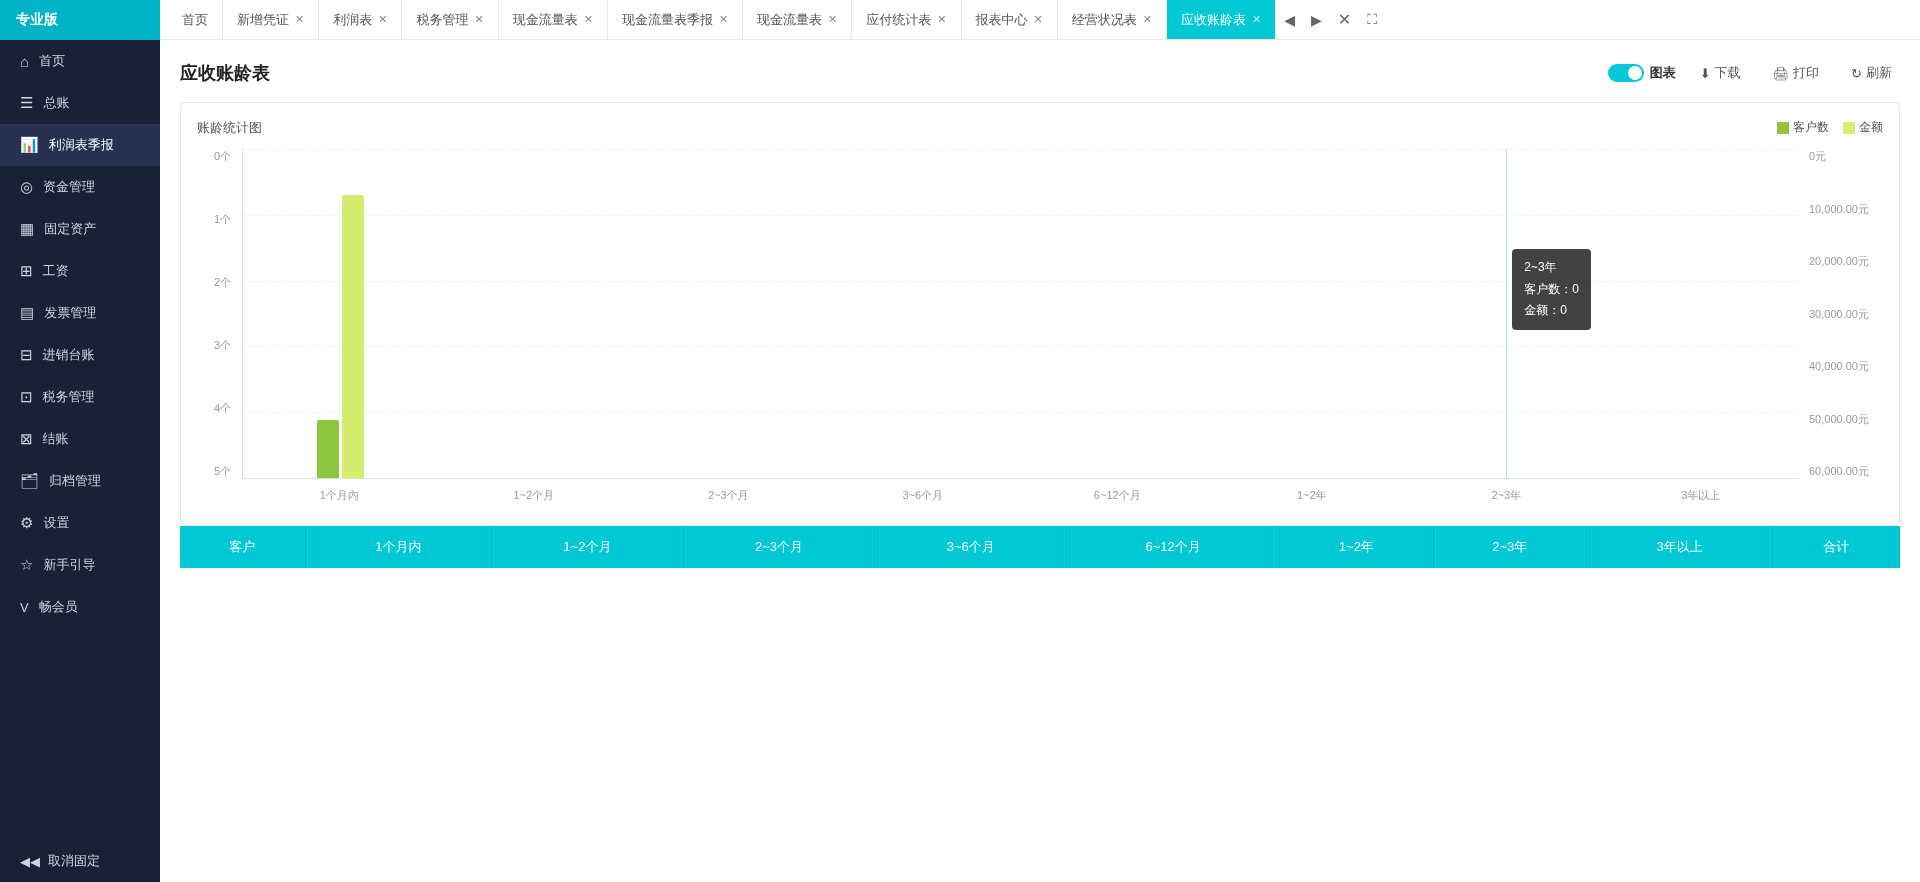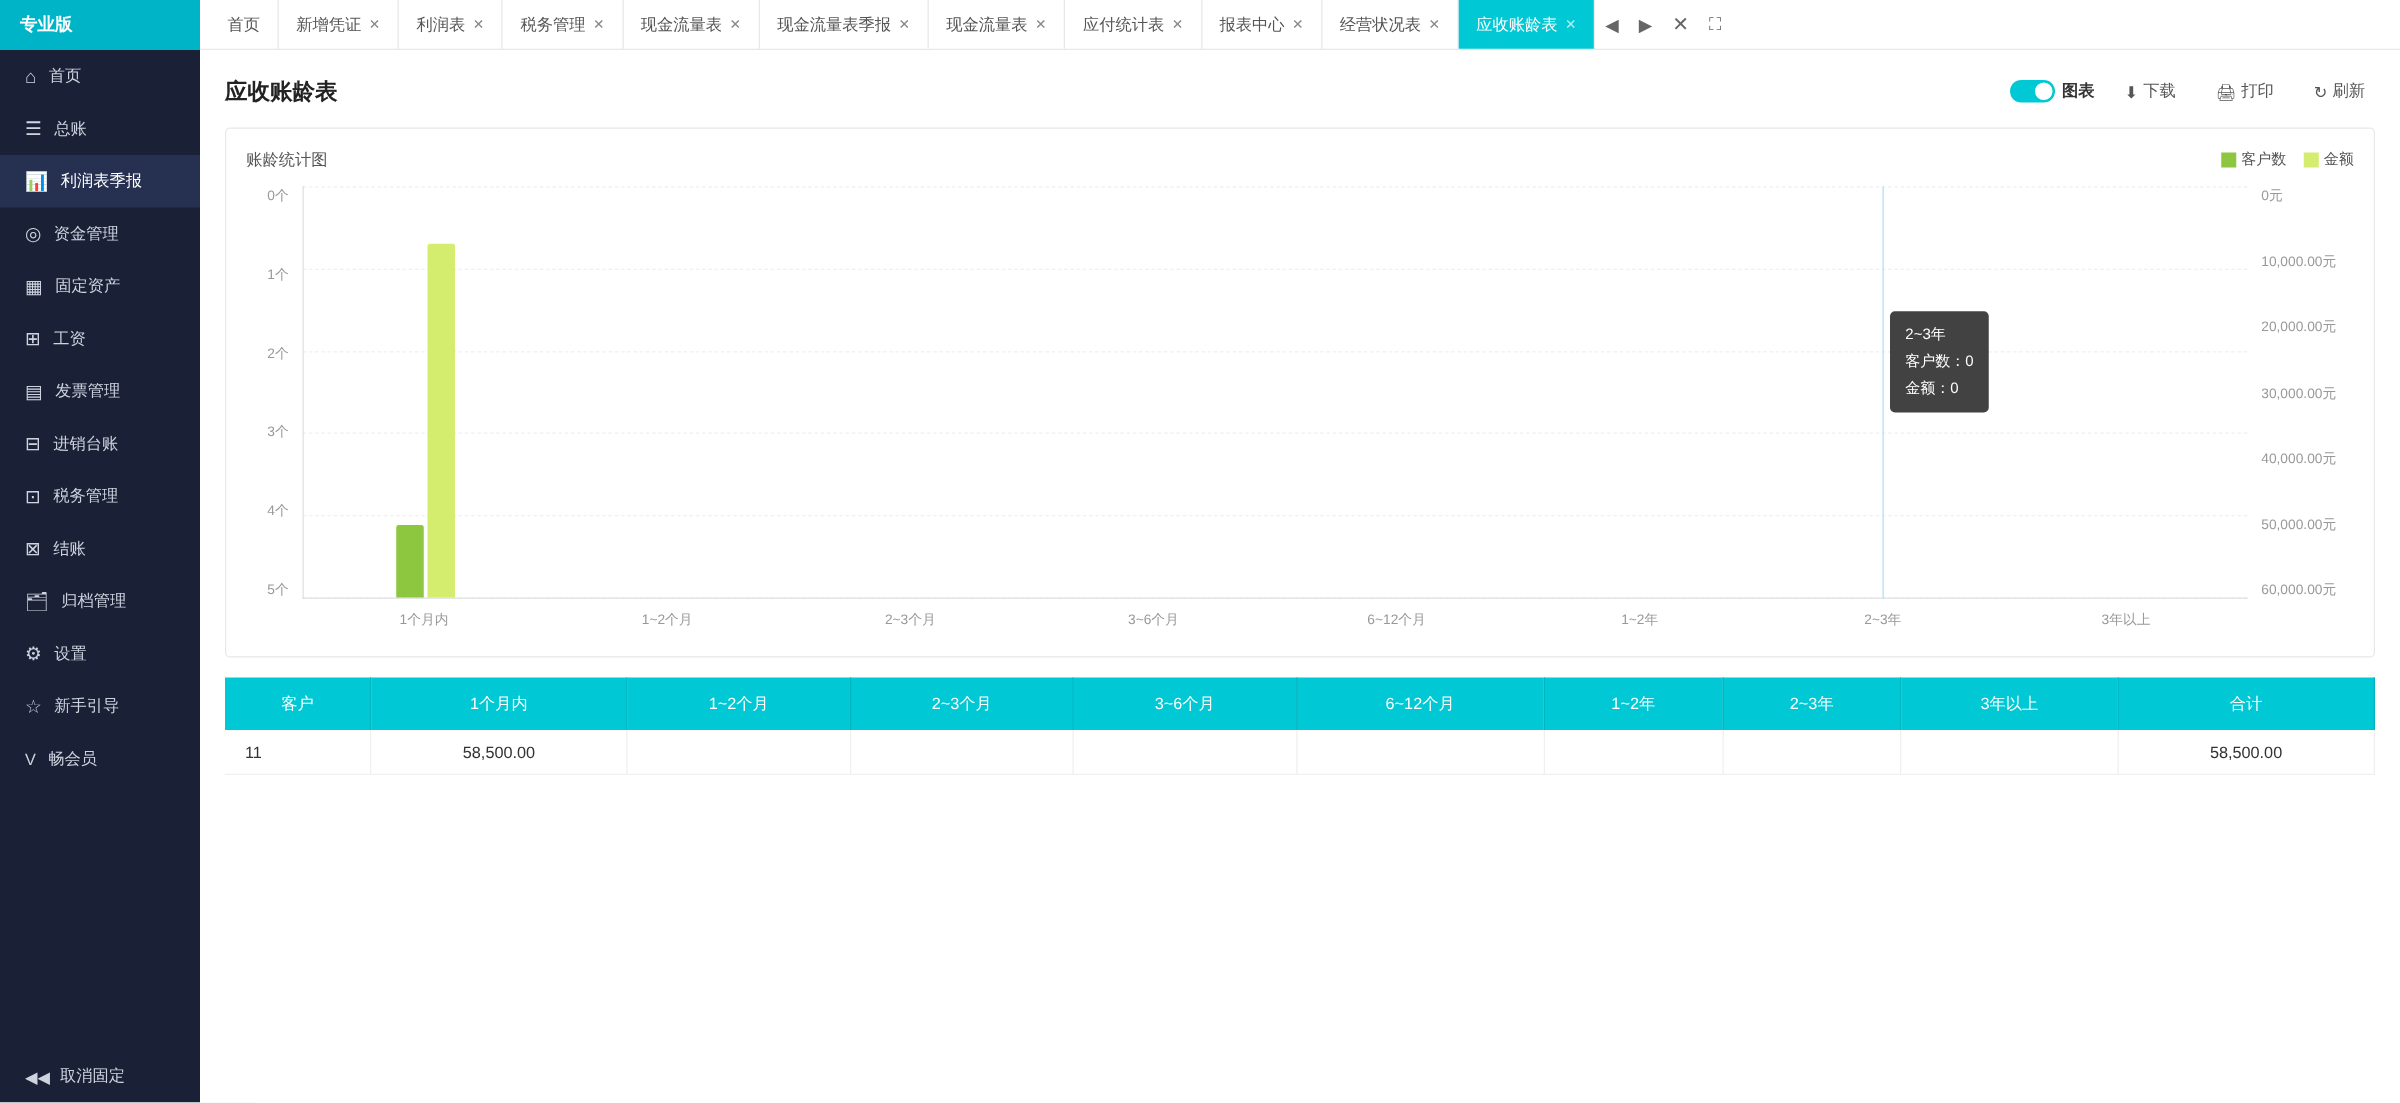--- a/index.html
+++ b/index.html
@@ -160,21 +160,20 @@
       cursor: pointer;
       padding: 4px 8px;
     }
 
     
     .chart-container {
       background: #fff;
       border: 1px solid #e8e8e8;
       border-radius: 4px;
       padding: 16px;
-      margin-bottom: 16px;
       position: relative;
     }
     .chart-title { font-size: 13px; color: #555; margin-bottom: 12px; }
     .chart-legend {
       position: absolute;
       top: 16px;
       right: 16px;
       display: flex;
       align-items: center;
       gap: 14px;
@@ -592,29 +591,17 @@
           <th>2~3个月</th>
           <th>3~6个月</th>
           <th>6~12个月</th>
           <th>1~2年</th>
           <th>2~3年</th>
           <th>3年以上</th>
           <th>合计</th>
         </tr>
       </thead>
       <tbody>
-        <tr>
-          <td>11</td>
-          <td>58,500.00</td>
-          <td></td>
-          <td></td>
-          <td></td>
-          <td></td>
-          <td></td>
-          <td></td>
-          <td></td>
-          <td>58,500.00</td>
-        </tr>
       </tbody>
     </table>
 
   </div>
 </div>
 
 </body></html>

